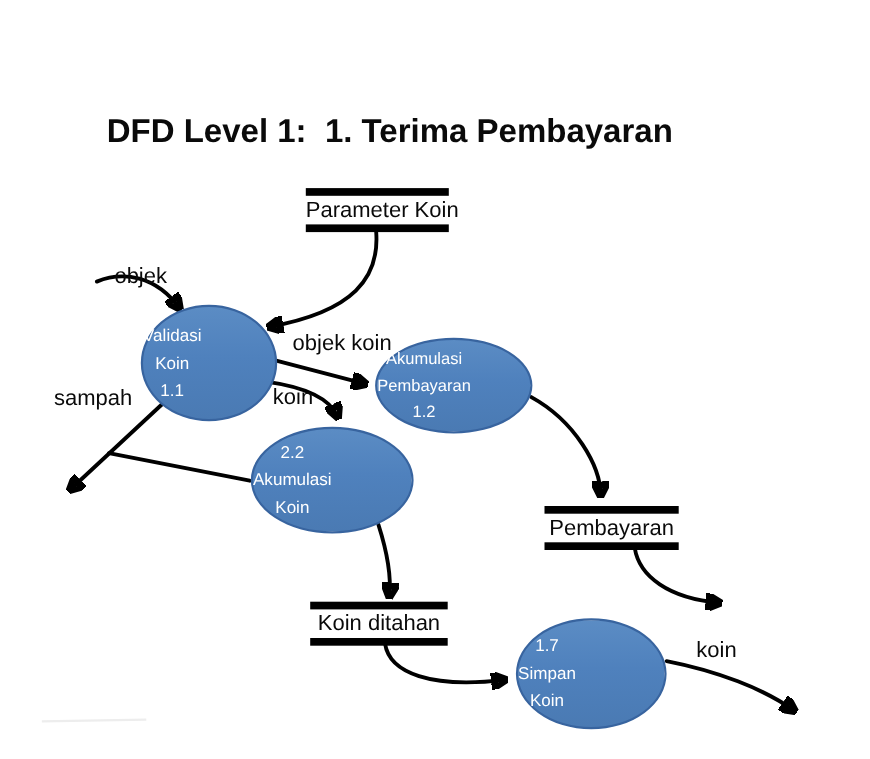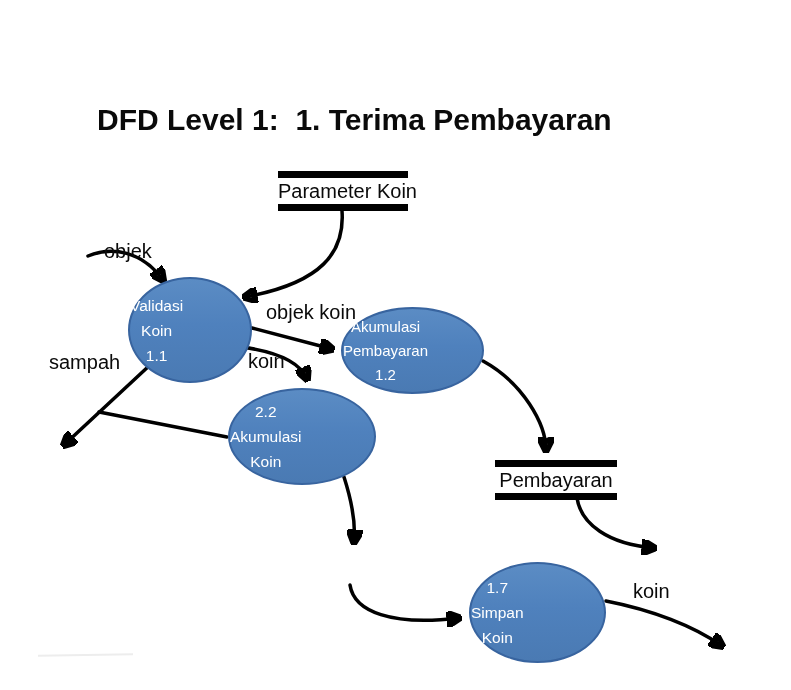--- a/index.html
+++ b/index.html
@@ -111,20 +111,25 @@
     <div class="dlabel">Parameter Koin</div>
     <div class="bar"></div>
   </div>
 
   <div class="datastore" style="left:495px;top:460px;width:122px;">
     <div class="bar"></div>
     <div class="dlabel">Pembayaran</div>
     <div class="bar"></div>
   </div>
 
+  <div class="datastore" style="left:282px;top:547px;width:125px;">
+    <div class="bar"></div>
+    <div class="dlabel">Koin ditahan</div>
+    <div class="bar"></div>
+  </div>
 
   <div class="process" style="left:128px;top:277px;width:124px;height:106px;">
     <div class="ptext">Validasi
 Koin
 1.1</div>
   </div>
 
   <div class="process" style="left:341px;top:307px;width:143px;height:87px;">
     <div class="ptext" style="font-size:15px;line-height:24px;">Akumulasi
 Pembayaran

